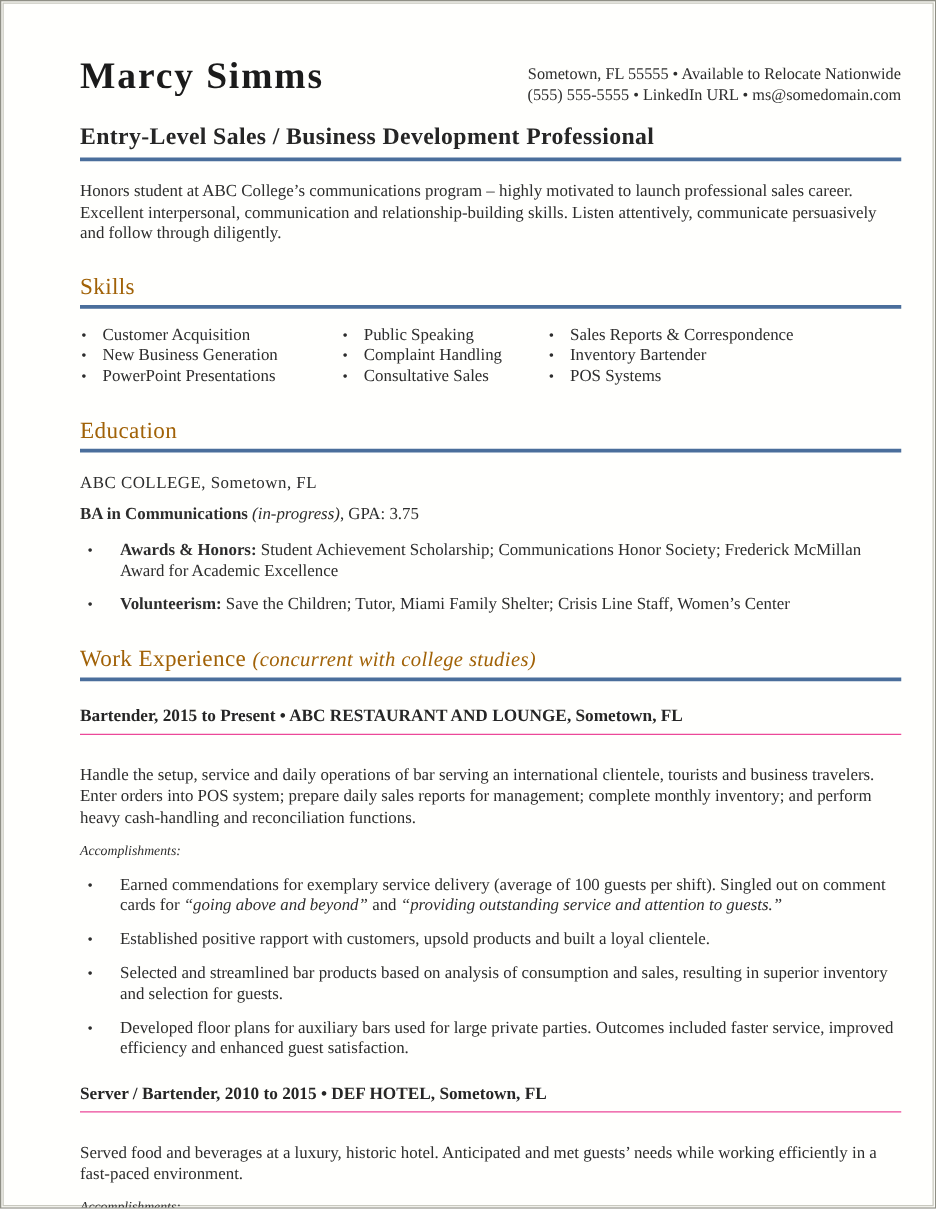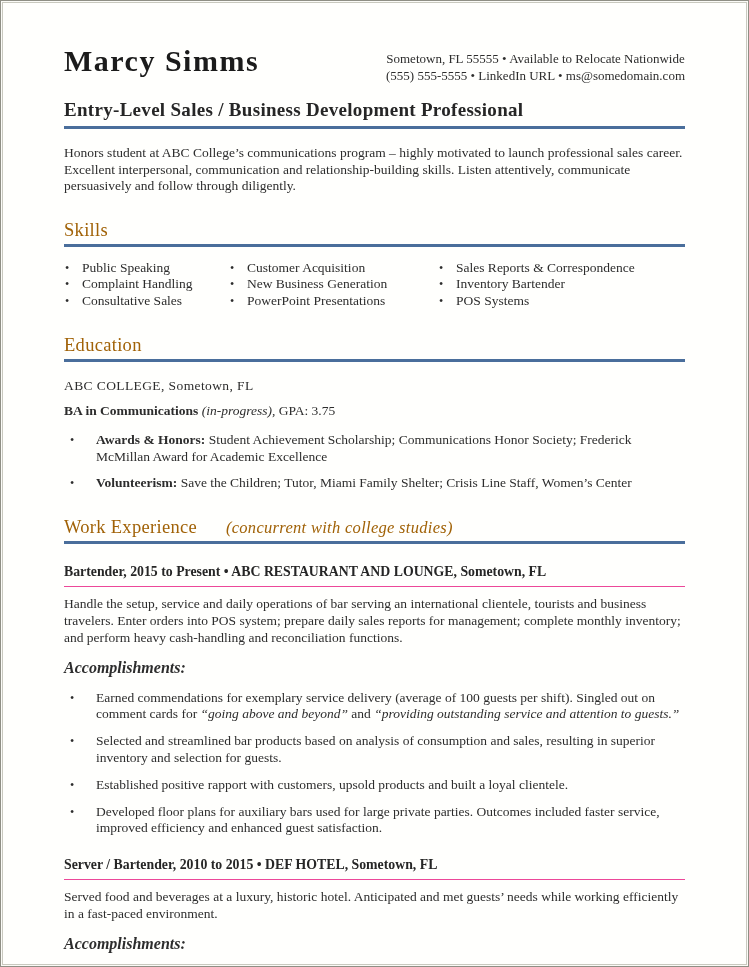--- a/index.html
+++ b/index.html
@@ -2,59 +2,59 @@
 <html><head>
 <meta charset="utf-8">
 <style>
   html,body { margin:0; padding:0; background:#ffffff; }
   .page {
     position:relative;
     width:749px; height:967px;
     box-sizing:border-box;
     border:1px solid #8f8f85;
     box-shadow: inset 0 0 0 1px #fbfbf7, inset 0 0 0 2px #c9c9bf;
-    padding:44px 63px 0 63px;
+    padding:44px 27px 0 63px;
     overflow:hidden;
     font-family:"Liberation Serif","DejaVu Serif",serif;
     color:#2d2d2d;
     background:#fffffd;
   }
   .hdr { display:flex; justify-content:space-between; align-items:flex-start; }
   .name { margin:0; font-size:30px; line-height:32px; font-weight:700; letter-spacing:1.5px; color:#1b1b1b; }
   .contact { text-align:center; font-size:13px; line-height:17px; padding-top:5px; color:#2d2d2d; }
   .title {
     margin:15px 0 0 0; font-size:19px; line-height:22px; font-weight:700;
     color:#262626; letter-spacing:0.3px;
     padding-bottom:5px; border-bottom:3px solid #4a6e9b;
   }
   .summary { margin:16px 0 0 0; font-size:13.5px; line-height:16.5px; }
   .section {
     margin:25px 0 0 0; font-size:18.5px; line-height:21px; font-weight:400;
     color:#a16207; letter-spacing:0.3px;
     padding-bottom:3px; border-bottom:3px solid #4a6e9b;
   }
-  .section .note { font-style:italic; font-size:16.5px;margin-left:24px; }
+  .section .note { font-style:italic; font-size:16.5px; }
   .skills-cols { display:flex; margin-top:13px; }
   .skills-col { list-style:none; margin:0; padding:0; font-size:13.5px; line-height:16.8px; }
   .skills-col.c1 { width:209px; }
   .skills-col.c2 { width:165px; }
   .skills-col.c3 { flex:1; }
   .skills-col li { position:relative; padding-left:18px; }
   .skills-col li::before { content:"•"; position:absolute; left:1px; top:0; font-size:12px; }
   .school { margin:16px 0 0 0; font-size:13.5px; letter-spacing:0.4px; }
   .degree { margin:9px 0 0 0; font-size:13.5px; }
   .doc-bullets { list-style:none; margin:13px 0 0 0; padding:0; font-size:13.5px; line-height:16.8px; }
   .doc-bullets li { position:relative; padding-left:32px; margin-bottom:10px; }
   .doc-bullets li::before { content:"•"; position:absolute; left:6px; top:0; font-size:12px; }
   .job-title {
     margin:20px 0 0 0; font-size:13.8px; line-height:16px;
     padding-bottom:6px; border-bottom:1px solid #ec4899; color:#262626;
   }
-  .job-desc { margin:9px 0 0 0; font-size:13.5px; line-height:16.8px; }
-  .accomp { margin:12px 0 0 0; font-size:16px; font-weight:700; font-style:italic; }
+  .job-desc { margin:24px 0 0 0; font-size:13.5px; line-height:16.8px; }
+  .accomp { margin:12px 0 0 0; font-size:11px; font-weight:400; font-style:italic; }
   .seg-b { font-weight:700; }
   .seg-i { font-style:italic; }
 </style>
 </head>
 <body>
 
 <div class="page">
   <div class="hdr">
     <h1 class="name">Marcy Simms</h1>
     <div class="contact">
@@ -62,29 +62,29 @@
       <div>(555) 555-5555 • LinkedIn URL • ms@somedomain.com</div>
     </div>
   </div>
 
   <h2 class="title">Entry-Level Sales / Business Development Professional</h2>
 
   <p class="summary">Honors student at ABC College’s communications program – highly motivated to launch professional sales career. Excellent interpersonal, communication and relationship-building skills. Listen attentively, communicate persuasively and follow through diligently.</p>
 
   <h3 class="section">Skills</h3>
   <div class="skills-cols">
+    <ul class="skills-col c1" id="skills-col-0">
+        <li>Customer Acquisition</li>
+        <li>New Business Generation</li>
+        <li>PowerPoint Presentations</li>
+      </ul>
     <ul class="skills-col c2" id="skills-col-1">
         <li>Public Speaking</li>
         <li>Complaint Handling</li>
         <li>Consultative Sales</li>
-      </ul>
-    <ul class="skills-col c1" id="skills-col-0">
-        <li>Customer Acquisition</li>
-        <li>New Business Generation</li>
-        <li>PowerPoint Presentations</li>
       </ul>
     <ul class="skills-col c3" id="skills-col-2">
         <li>Sales Reports &amp; Correspondence</li>
         <li>Inventory Bartender</li>
         <li>POS Systems</li>
       </ul>
   </div>
 
   <h3 class="section">Education</h3>
   <p class="school">ABC COLLEGE, Sometown, FL</p>
@@ -98,22 +98,22 @@
     <span>Work Experience</span>
     <span class="note">(concurrent with college studies)</span>
   </h3>
   <div id="jobs">
       <div>
         <h4 class="job-title"><span class="seg-b">Bartender, 2015 to Present</span><span> • ABC RESTAURANT AND LOUNGE, Sometown, FL</span></h4>
         <p class="job-desc">Handle the setup, service and daily operations of bar serving an international clientele, tourists and business travelers. Enter orders into POS system; prepare daily sales reports for management; complete monthly inventory; and perform heavy cash-handling and reconciliation functions.</p>
         <p class="accomp">Accomplishments:</p>
         <ul class="doc-bullets">
           <li><span>Earned commendations for exemplary service delivery (average of 100 guests per shift). Singled out on comment cards for </span><span class="seg-i">“going above and beyond”</span><span> and </span><span class="seg-i">“providing outstanding service and attention to guests.”</span></li>
+          <li><span>Established positive rapport with customers, upsold products and built a loyal clientele.</span></li>
           <li><span>Selected and streamlined bar products based on analysis of consumption and sales, resulting in superior inventory and selection for guests.</span></li>
-          <li><span>Established positive rapport with customers, upsold products and built a loyal clientele.</span></li>
           <li><span>Developed floor plans for auxiliary bars used for large private parties. Outcomes included faster service, improved efficiency and enhanced guest satisfaction.</span></li>
         </ul>
       </div>
       <div>
         <h4 class="job-title"><span class="seg-b">Server / Bartender, 2010 to 2015</span><span> • DEF HOTEL, Sometown, FL</span></h4>
         <p class="job-desc">Served food and beverages at a luxury, historic hotel. Anticipated and met guests’ needs while working efficiently in a fast-paced environment.</p>
         <p class="accomp">Accomplishments:</p>
         <ul class="doc-bullets">
           <li><span>Achieved the highest per-night sales averages (out of 10+ servers) by upselling orders and suggesting add-ons/extras to meals.</span></li>
         </ul>

